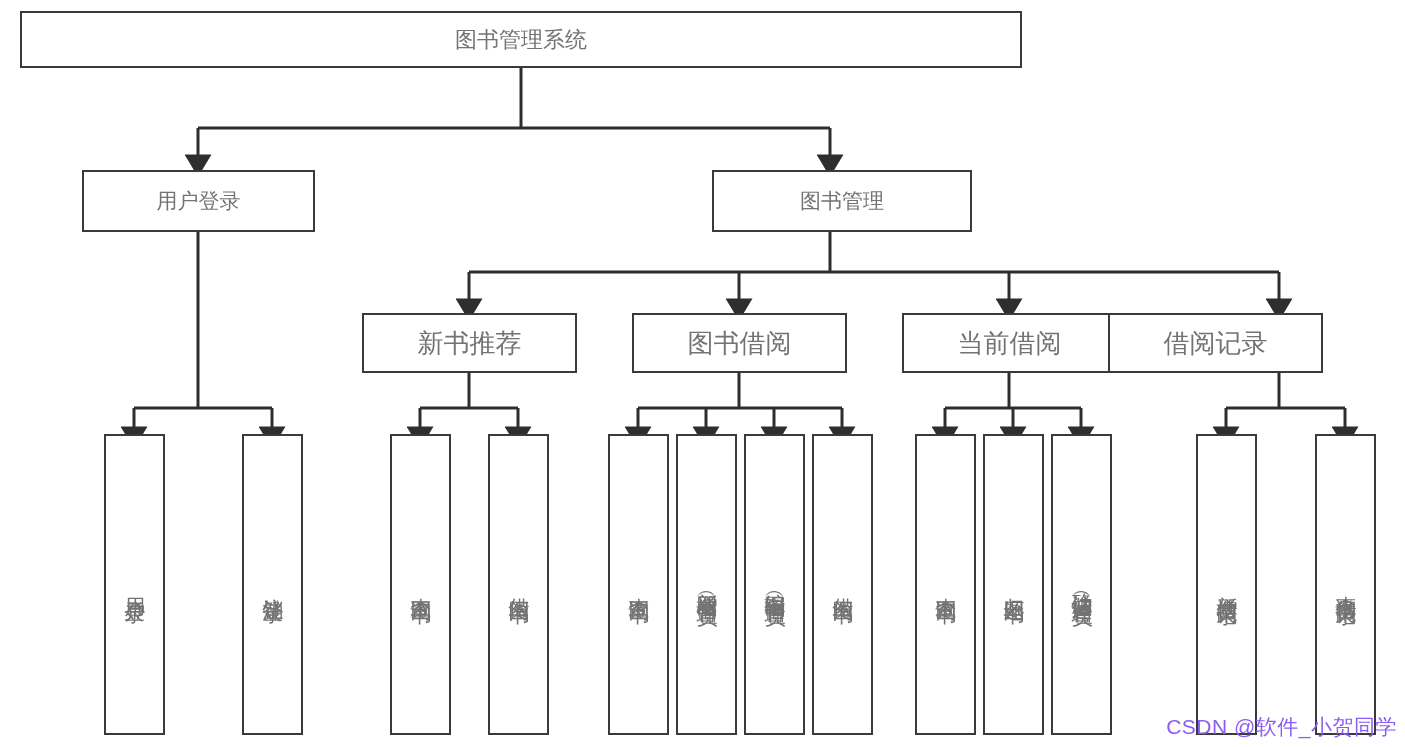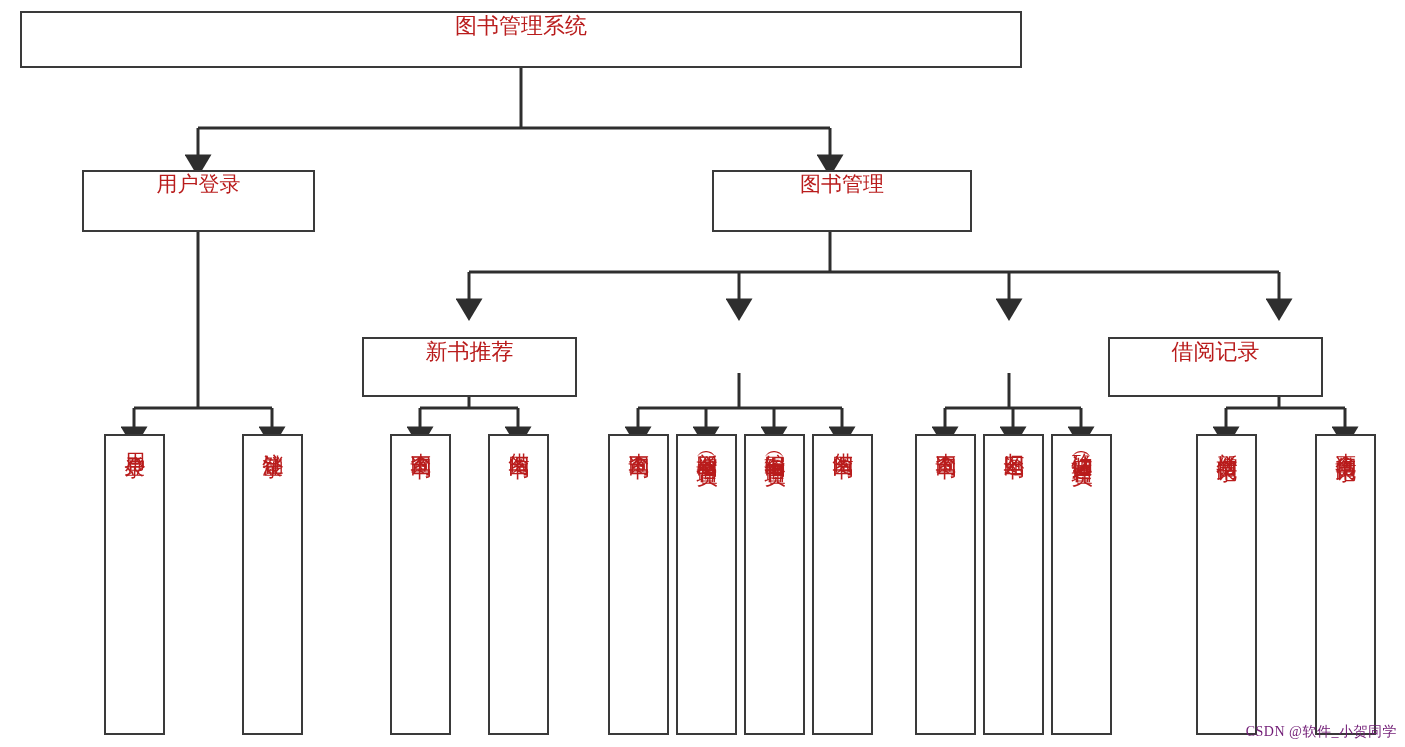--- a/index.html
+++ b/index.html
@@ -19,49 +19,49 @@
     position: absolute;
     left: 0; top: 0;
     width: 1405px; height: 747px;
     pointer-events: none;
   }
   .node {
     position: absolute;
     background: #ffffff;
     border: 2px solid #3a3a3a;
     display: flex;
-    align-items: flex-start;
+    align-items: center;
     justify-content: center;
-    color: #b91c1c;
+    color: #737373;
   }
   .node .label {
     text-align: center;
     line-height: 1.18;
     white-space: pre-line;
   }
   .node-root { font-size: 22px; }
   .node-l1   { font-size: 21px; }
-  .node-l2   { font-size: 22px; margin-top: 24px; }
+  .node-l2   { font-size: 26px; }
   .node-leaf { font-size: 21px; }
   
   .node-leaf .label {
     writing-mode: vertical-rl;
     text-orientation: upright;
     letter-spacing: 2px;
     line-height: 1;
   }
   #watermark {
     position: absolute;
     right: 8px;
     bottom: 6px;
-    font-size: 14px;
-    color: #701a75;
+    font-size: 21px;
+    color: #8b5cf6;
     letter-spacing: 0.5px;
     white-space: nowrap;
-    font-family: Liberation Serif, serif;
+    font-family: Liberation Sans, sans-serif;
   }
 </style>
 </head>
 <body>
 
 <div id="canvas">
 
   <svg class="edges" viewBox="0 0 1405 747" xmlns="http://www.w3.org/2000/svg">
     <defs>
       <marker id="arw" markerWidth="9" markerHeight="9" refX="1.2" refY="4.5" orient="auto" markerUnits="strokeWidth">
@@ -122,21 +122,27 @@
   </div>
 
   <div class="node node-l1" style="left:712px; top:170px; width:260px; height:62px;">
     <span class="label">图书管理</span>
   </div>
 
   <div class="node node-l2" style="left:362px; top:313px; width:215px; height:60px;">
     <span class="label">新书推荐</span>
   </div>
 
-
+  <div class="node node-l2" style="left:632px; top:313px; width:215px; height:60px;">
+    <span class="label">图书借阅</span>
+  </div>
+
+  <div class="node node-l2" style="left:902px; top:313px; width:215px; height:60px;">
+    <span class="label">当前借阅</span>
+  </div>
 
   <div class="node node-l2" style="left:1108px; top:313px; width:215px; height:60px;">
     <span class="label">借阅记录</span>
   </div>
 
   <div class="node node-leaf" style="left:104px; top:434px; width:61px; height:301px;">
     <span class="label">用户登录</span>
   </div>
 
   <div class="node node-leaf" style="left:242px; top:434px; width:61px; height:301px;">

